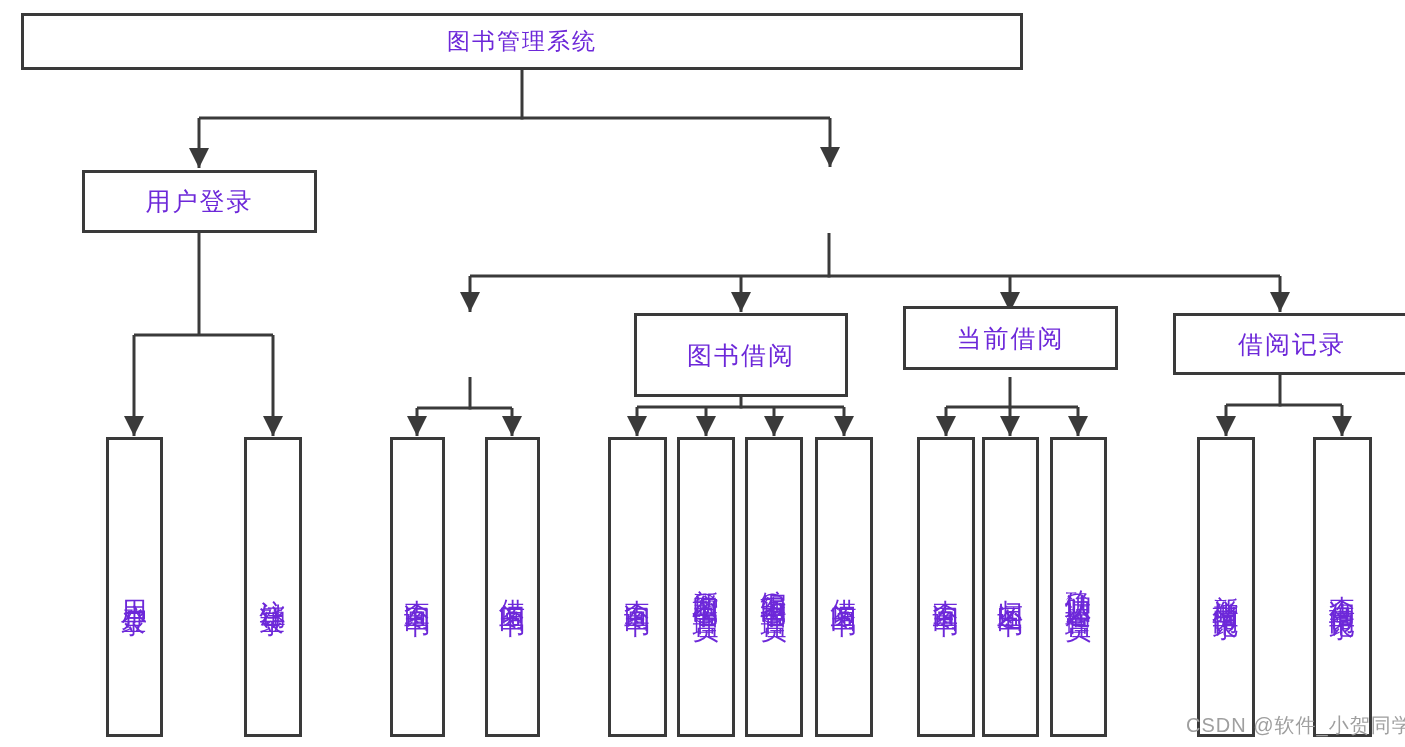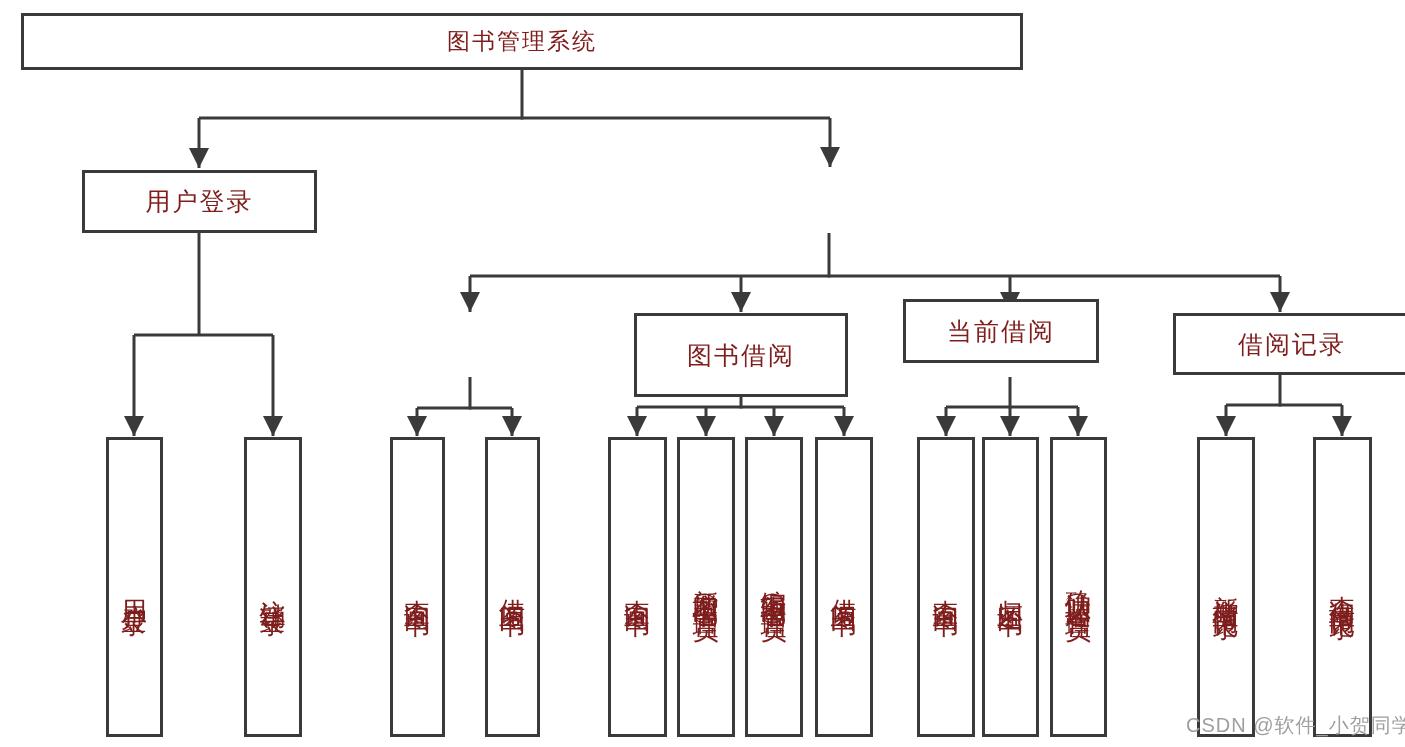--- a/index.html
+++ b/index.html
@@ -22,21 +22,21 @@
     left: 0; top: 0;
     width: 1405px;
     height: 747px;
     pointer-events: none;
   }
   .node {
     position: absolute;
     box-sizing: border-box;
     background: #ffffff;
     border: 3px solid #3a3a3a;
-    color: #7f1d1d;
+    color: #6d28d9;
     display: flex;
     align-items: center;
     justify-content: center;
     font-size: 25px;
     letter-spacing: 2px;
     text-align: right;
     z-index: 2;
   }
   .node.root { font-size: 23px; }
   .node.vert {
@@ -110,21 +110,21 @@
       <path d="M1226 405 V436" marker-end="url(#arrow)"></path>
       <path d="M1342 405 V436" marker-end="url(#arrow)"></path>
     </g>
   </svg>
 
   <div class="node root" style="left:21px; top:13px; width:1002px; height:57px;">图书管理系统</div>
 
   <div class="node" style="left:82px; top:170px; width:235px; height:63px;">用户登录</div>
 
   <div class="node" style="left:634px; top:313px; width:214px; height:84px;">图书借阅</div>
-  <div class="node" style="left:903px; top:299px; width:196px; height:64px;">当前借阅</div>
+  <div class="node" style="left:903px; top:306px; width:215px; height:64px;">当前借阅</div>
   <div class="node" style="left:1173px; top:313px; width:238px; height:62px;">借阅记录</div>
 
   <div class="node vert" style="left:106px; top:437px; width:57px; height:300px;">用户登录</div>
   <div class="node vert" style="left:244px; top:437px; width:58px; height:300px;">注销登录</div>
 
   <div class="node vert" style="left:390px; top:437px; width:55px; height:300px;">查询图书</div>
   <div class="node vert" style="left:485px; top:437px; width:55px; height:300px;">借阅图书</div>
 
   <div class="node vert" style="left:608px; top:437px; width:59px; height:300px;">查询图书</div>
   <div class="node vert" style="left:677px; top:437px; width:58px; height:300px;">新增图书（管理员）</div>

